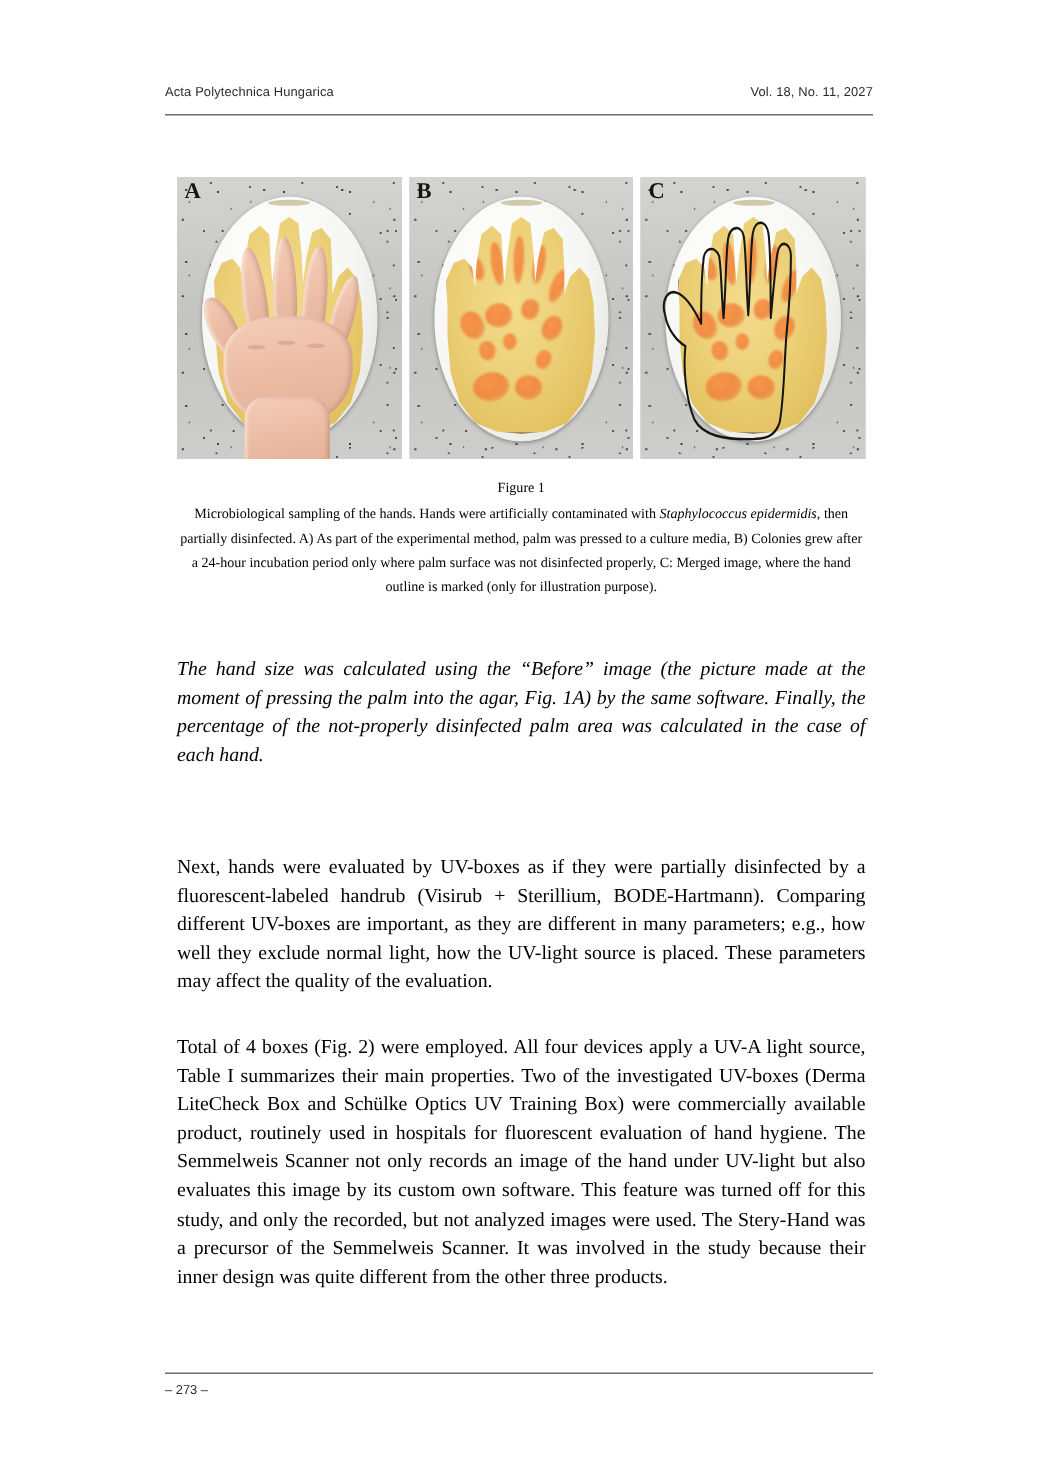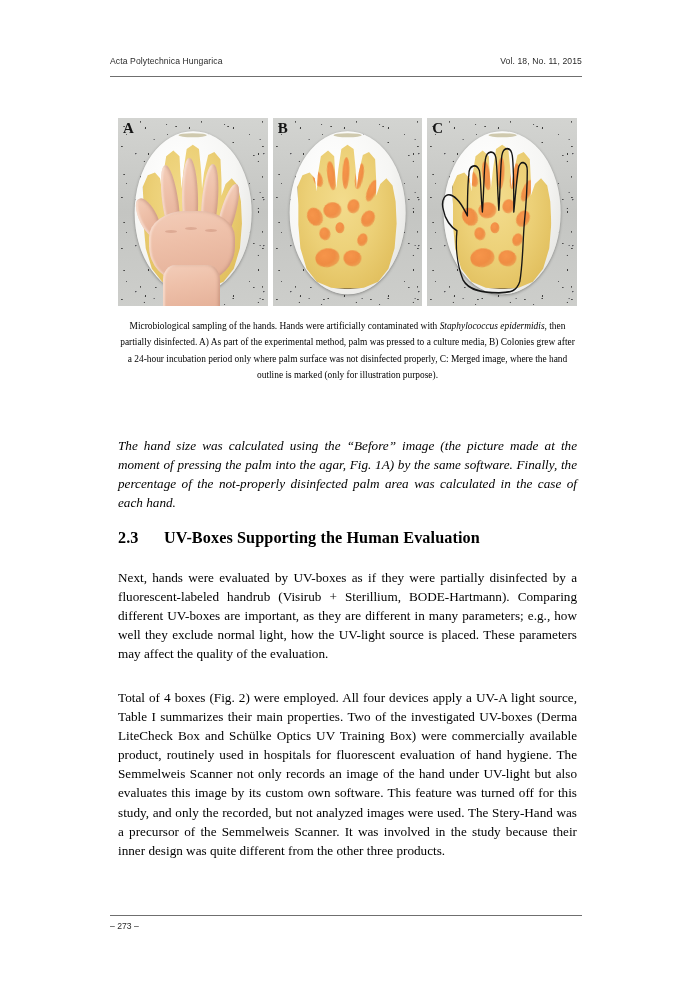--- a/index.html
+++ b/index.html
@@ -260,21 +260,21 @@
     color: #2b2b2b;
   }
 </style>
 </head>
 <body>
 
 <div class="page">
 
   <div class="runhead">
     <span>Acta Polytechnica Hungarica</span>
-    <span>Vol. 18, No. 11, 2015</span>
+    <span>Vol. 18, No. 11, 2027</span>
   </div>
   <div class="runhead-rule"></div>
 
   <div class="figure-row">
 
     <div class="panel">
       <div class="bench"></div>
       <div class="dish">
         <div class="agar"></div>
       </div>
@@ -344,30 +344,28 @@
                  C58,26 58,38 58,50 C59,42 60,32 61,27 C62,22 67,23 67,28
                  C67,36 66,48 65,56 C64,66 64,78 62,87 C60,92 56,93 48,93
                  C38,93 28,92 24,86 Z" fill="none" stroke="#151515" stroke-width="0.9" stroke-linejoin="round"></path>
       </svg>
       <span class="panel-label">C</span>
     </div>
 
   </div>
 
   <div class="caption">
+    <span class="caption-title">Figure 1</span>
     <span>Microbiological sampling of the hands. Hands were artificially contaminated with </span><em>Staphylococcus epidermidis</em><span>, then partially disinfected. A) As part of the experimental method, palm was pressed to a culture media, B) Colonies grew after a 24-hour incubation period only where palm surface was not disinfected properly, C: Merged image, where the hand outline is marked (only for illustration purpose).</span>
   </div>
 
   <div class="body-col p1">
     <p class="para">The hand size was calculated using the “Before” image (the picture made at the moment of pressing the palm into the agar, Fig. 1A) by the same software. Finally, the percentage of the not-properly disinfected palm area was calculated in the case of each hand.</p>
   </div>
 
-  <h2 class="section-head">
-    <span class="num">2.3</span><span>UV-Boxes Supporting the Human Evaluation</span>
-  </h2>
 
   <div class="body-col p2">
     <p class="para">Next, hands were evaluated by UV-boxes as if they were partially disinfected by a fluorescent-labeled handrub (Visirub + Sterillium, BODE-Hartmann). Comparing different UV-boxes are important, as they are different in many parameters; e.g., how well they exclude normal light, how the UV-light source is placed. These parameters may affect the quality of the evaluation.</p>
   </div>
 
   <div class="body-col p3">
     <p class="para">Total of 4 boxes (Fig. 2) were employed. All four devices apply a UV-A light source, Table I summarizes their main properties. Two of the investigated UV-boxes (Derma LiteCheck Box and Schülke Optics UV Training Box) were commercially available product, routinely used in hospitals for fluorescent evaluation of hand hygiene. The Semmelweis Scanner not only records an image of the hand under UV-light but also evaluates this image by its custom own software. This feature was turned off for this study, and only the recorded, but not analyzed images were used. The Stery-Hand was a precursor of the Semmelweis Scanner. It was involved in the study because their inner design was quite different from the other three products.</p>
   </div>
 
   <div class="foot-rule"></div>

